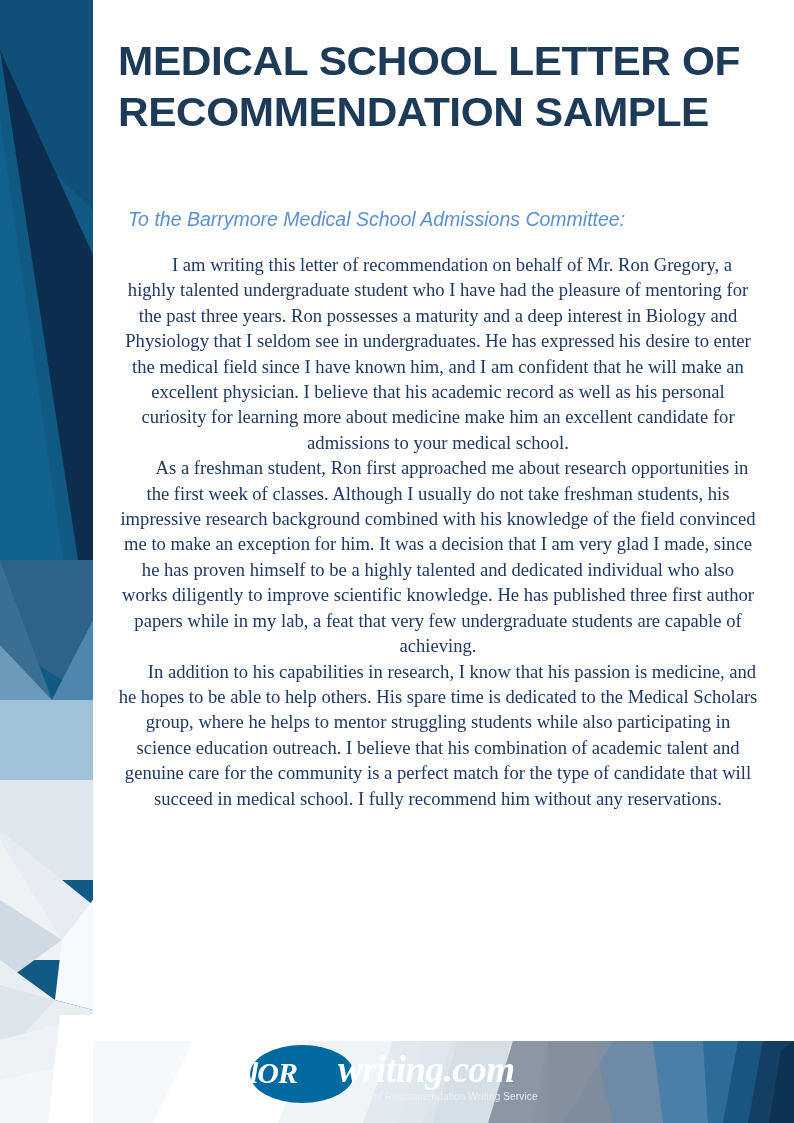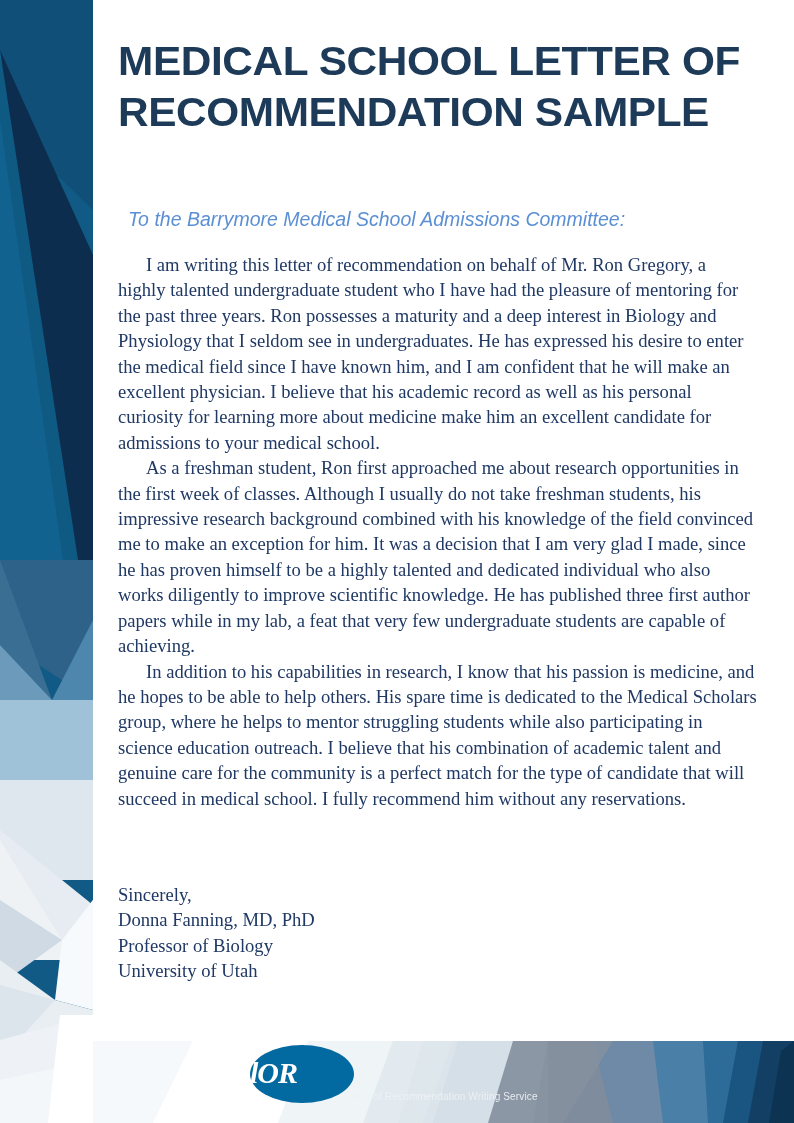--- a/index.html
+++ b/index.html
@@ -76,21 +76,21 @@
 
   .letter-body {
     position: absolute;
     top: 252px;
     left: 25px;
     width: 640px;
     color: #1f3864;
     font-family: "Liberation Serif", serif;
     font-size: 18.6px;
     line-height: 25.4px;
-    text-align: left;
+    text-align: center;
   }
   .letter-body p {
     margin: 0;
     text-indent: 28px;
   }
 
   .signature {
     position: absolute;
     top: 882px;
     left: 25px;
@@ -206,26 +206,20 @@
     <h1 class="title">MEDICAL SCHOOL LETTER OF RECOMMENDATION SAMPLE</h1>
 
     <div class="greeting">To the Barrymore Medical School Admissions Committee:</div>
 
     <div class="letter-body">
       <p>I am writing this letter of recommendation on behalf of Mr. Ron Gregory, a highly talented undergraduate student who I have had the pleasure of mentoring for the past three years. Ron possesses a maturity and a deep interest in Biology and Physiology that I seldom see in undergraduates. He has expressed his desire to enter the medical field since I have known him, and I am confident that he will make an excellent physician. I believe that his academic record as well as his personal curiosity for learning more about medicine make him an excellent candidate for admissions to your medical school.</p>
       <p>As a freshman student, Ron first approached me about research opportunities in the first week of classes. Although I usually do not take freshman students, his impressive research background combined with his knowledge of the field convinced me to make an exception for him. It was a decision that I am very glad I made, since he has proven himself to be a highly talented and dedicated individual who also works diligently to improve scientific knowledge. He has published three first author papers while in my lab, a feat that very few undergraduate students are capable of achieving.</p>
       <p>In addition to his capabilities in research, I know that his passion is medicine, and he hopes to be able to help others. His spare time is dedicated to the Medical Scholars group, where he helps to mentor struggling students while also participating in science education outreach. I believe that his combination of academic talent and genuine care for the community is a perfect match for the type of candidate that will succeed in medical school. I fully recommend him without any reservations.</p>
     </div>
 
-    <div class="signature">
-      <div>Sincerely,</div>
-      <div>Donna Fanning, MD, PhD</div>
-      <div>Professor of Biology</div>
-      <div>University of Utah</div>
-    </div>
 
   </div>
 
   <div class="footer">
     <svg width="701" height="82" viewBox="0 0 701 82" xmlns="http://www.w3.org/2000/svg">
       <rect x="0" y="0" width="701" height="82" fill="#eaeff3"></rect>
       <polygon points="0,0 190,0 120,82 0,82" fill="#f6f9fb"></polygon>
       <polygon points="100,0 240,0 210,82 60,82" fill="#ffffff"></polygon>
       <polygon points="215,0 330,0 300,82 185,82" fill="#eff4f7"></polygon>
       <polygon points="300,0 400,0 370,82 270,82" fill="#e2e9ef"></polygon>
@@ -239,17 +233,18 @@
       <polygon points="670,0 701,0 701,82 655,82" fill="#123f63"></polygon>
       <polygon points="688,10 701,0 701,82 676,82" fill="#0d3353"></polygon>
       <polygon points="455,0 520,0 470,82 440,82" fill="#86919f" opacity="0.75"></polygon>
       <polygon points="330,0 365,0 340,82 305,82" fill="#dde5eb" opacity="0.7"></polygon>
     </svg>
 
     <div class="footer-logo">
       <div class="logo-badge">
         <span class="logo-badge-text">lOR</span>
       </div>
+      <div class="logo-word">writing.com</div>
       <div class="logo-tagline">Letter of Recommendation Writing Service</div>
     </div>
   </div>
 
 </div>
 
 </body></html>

